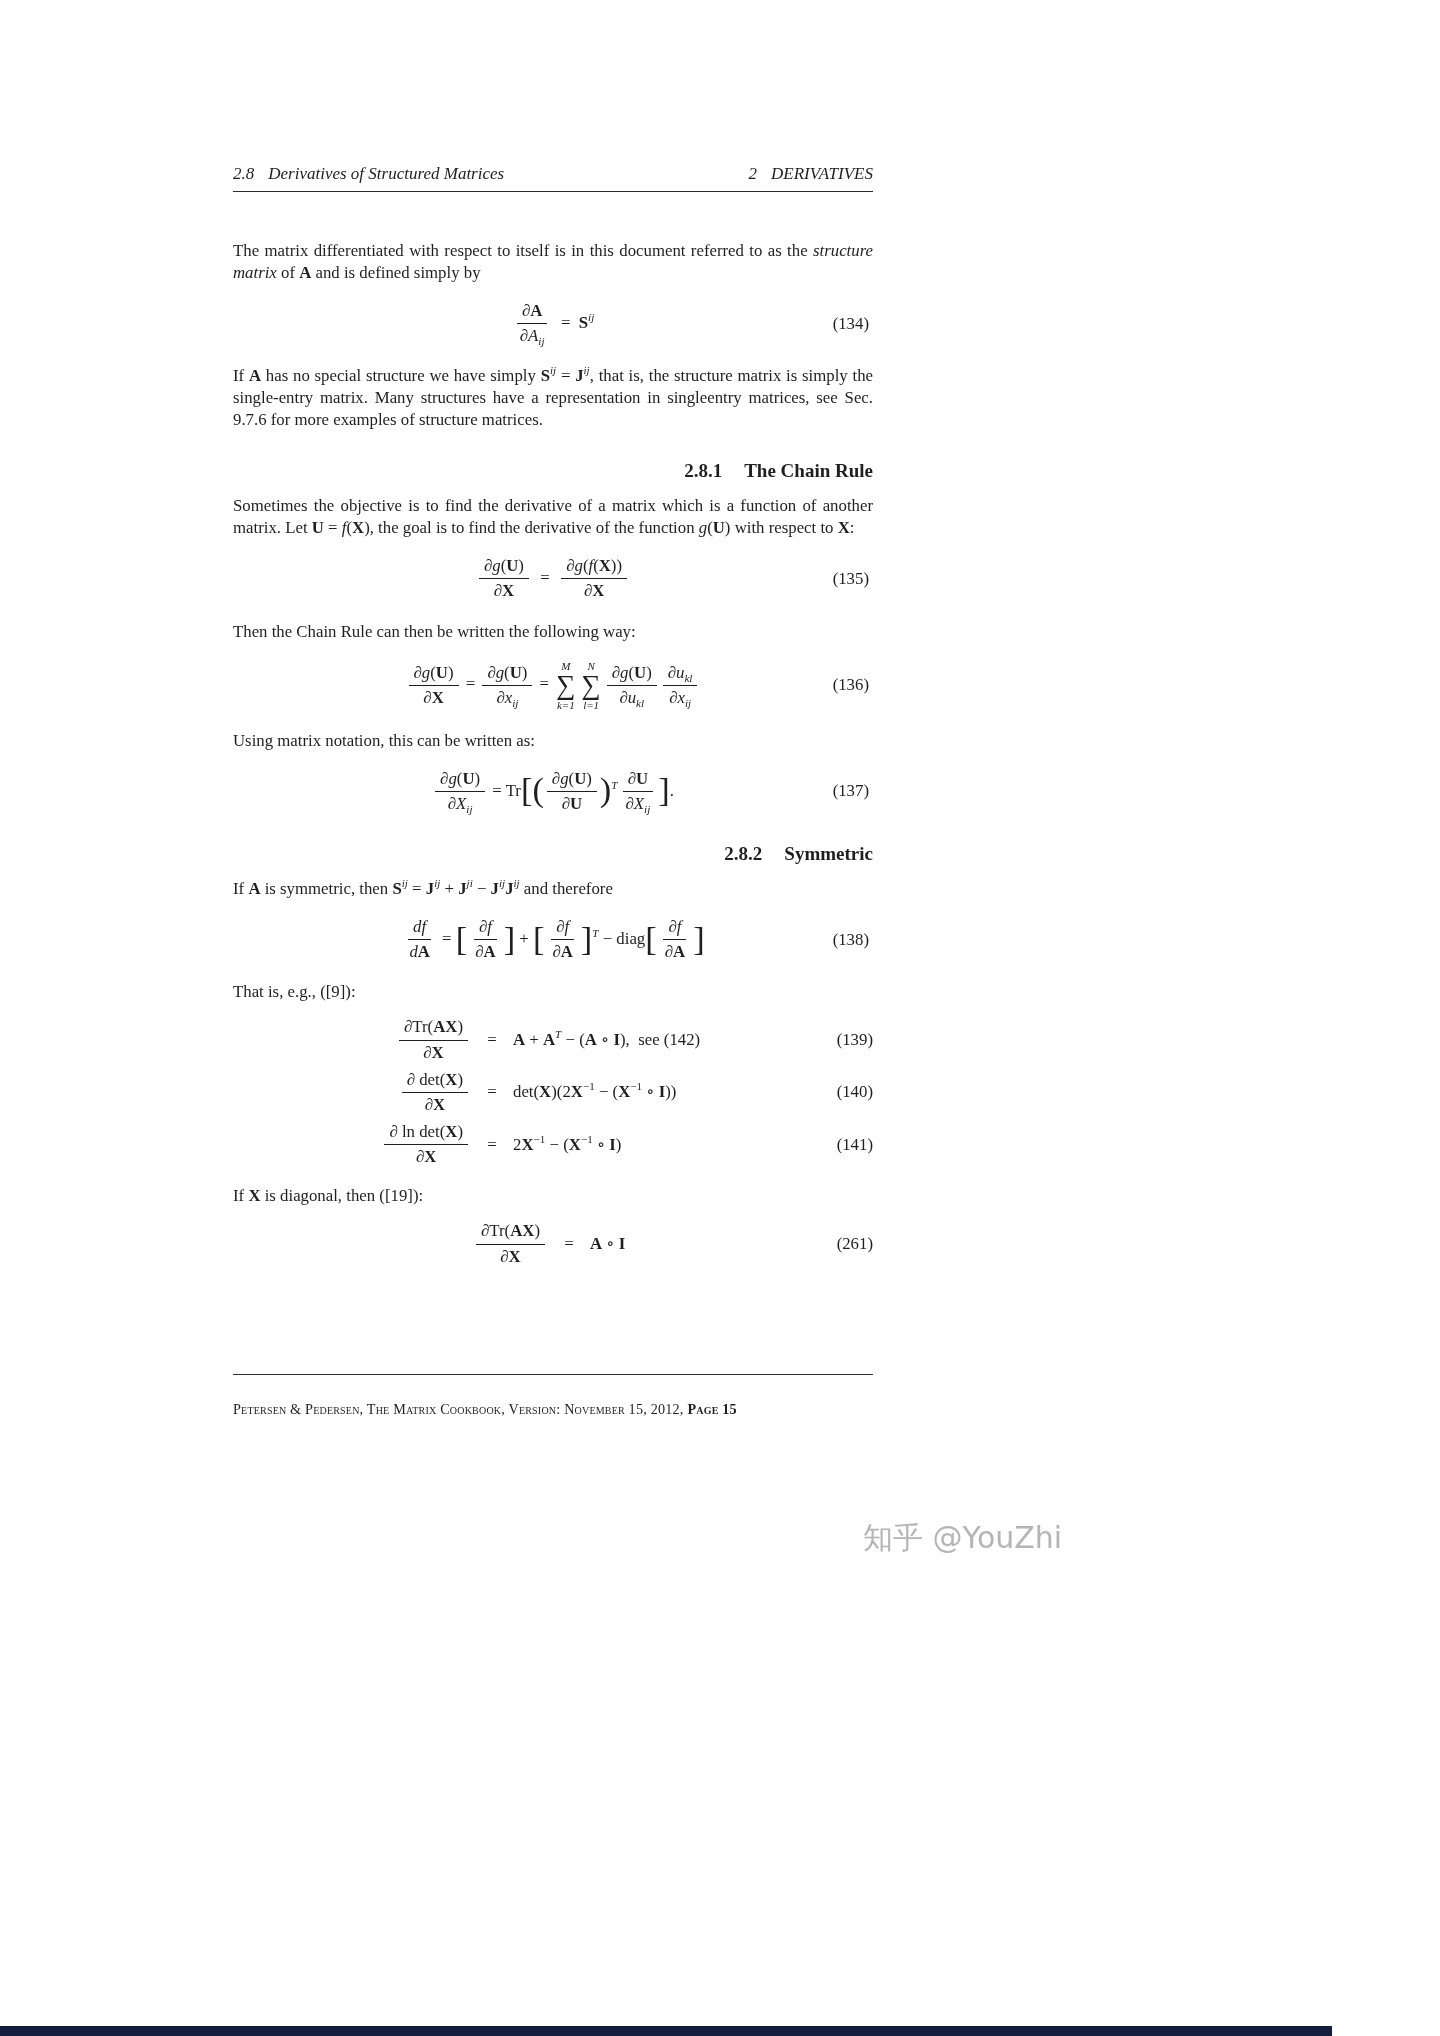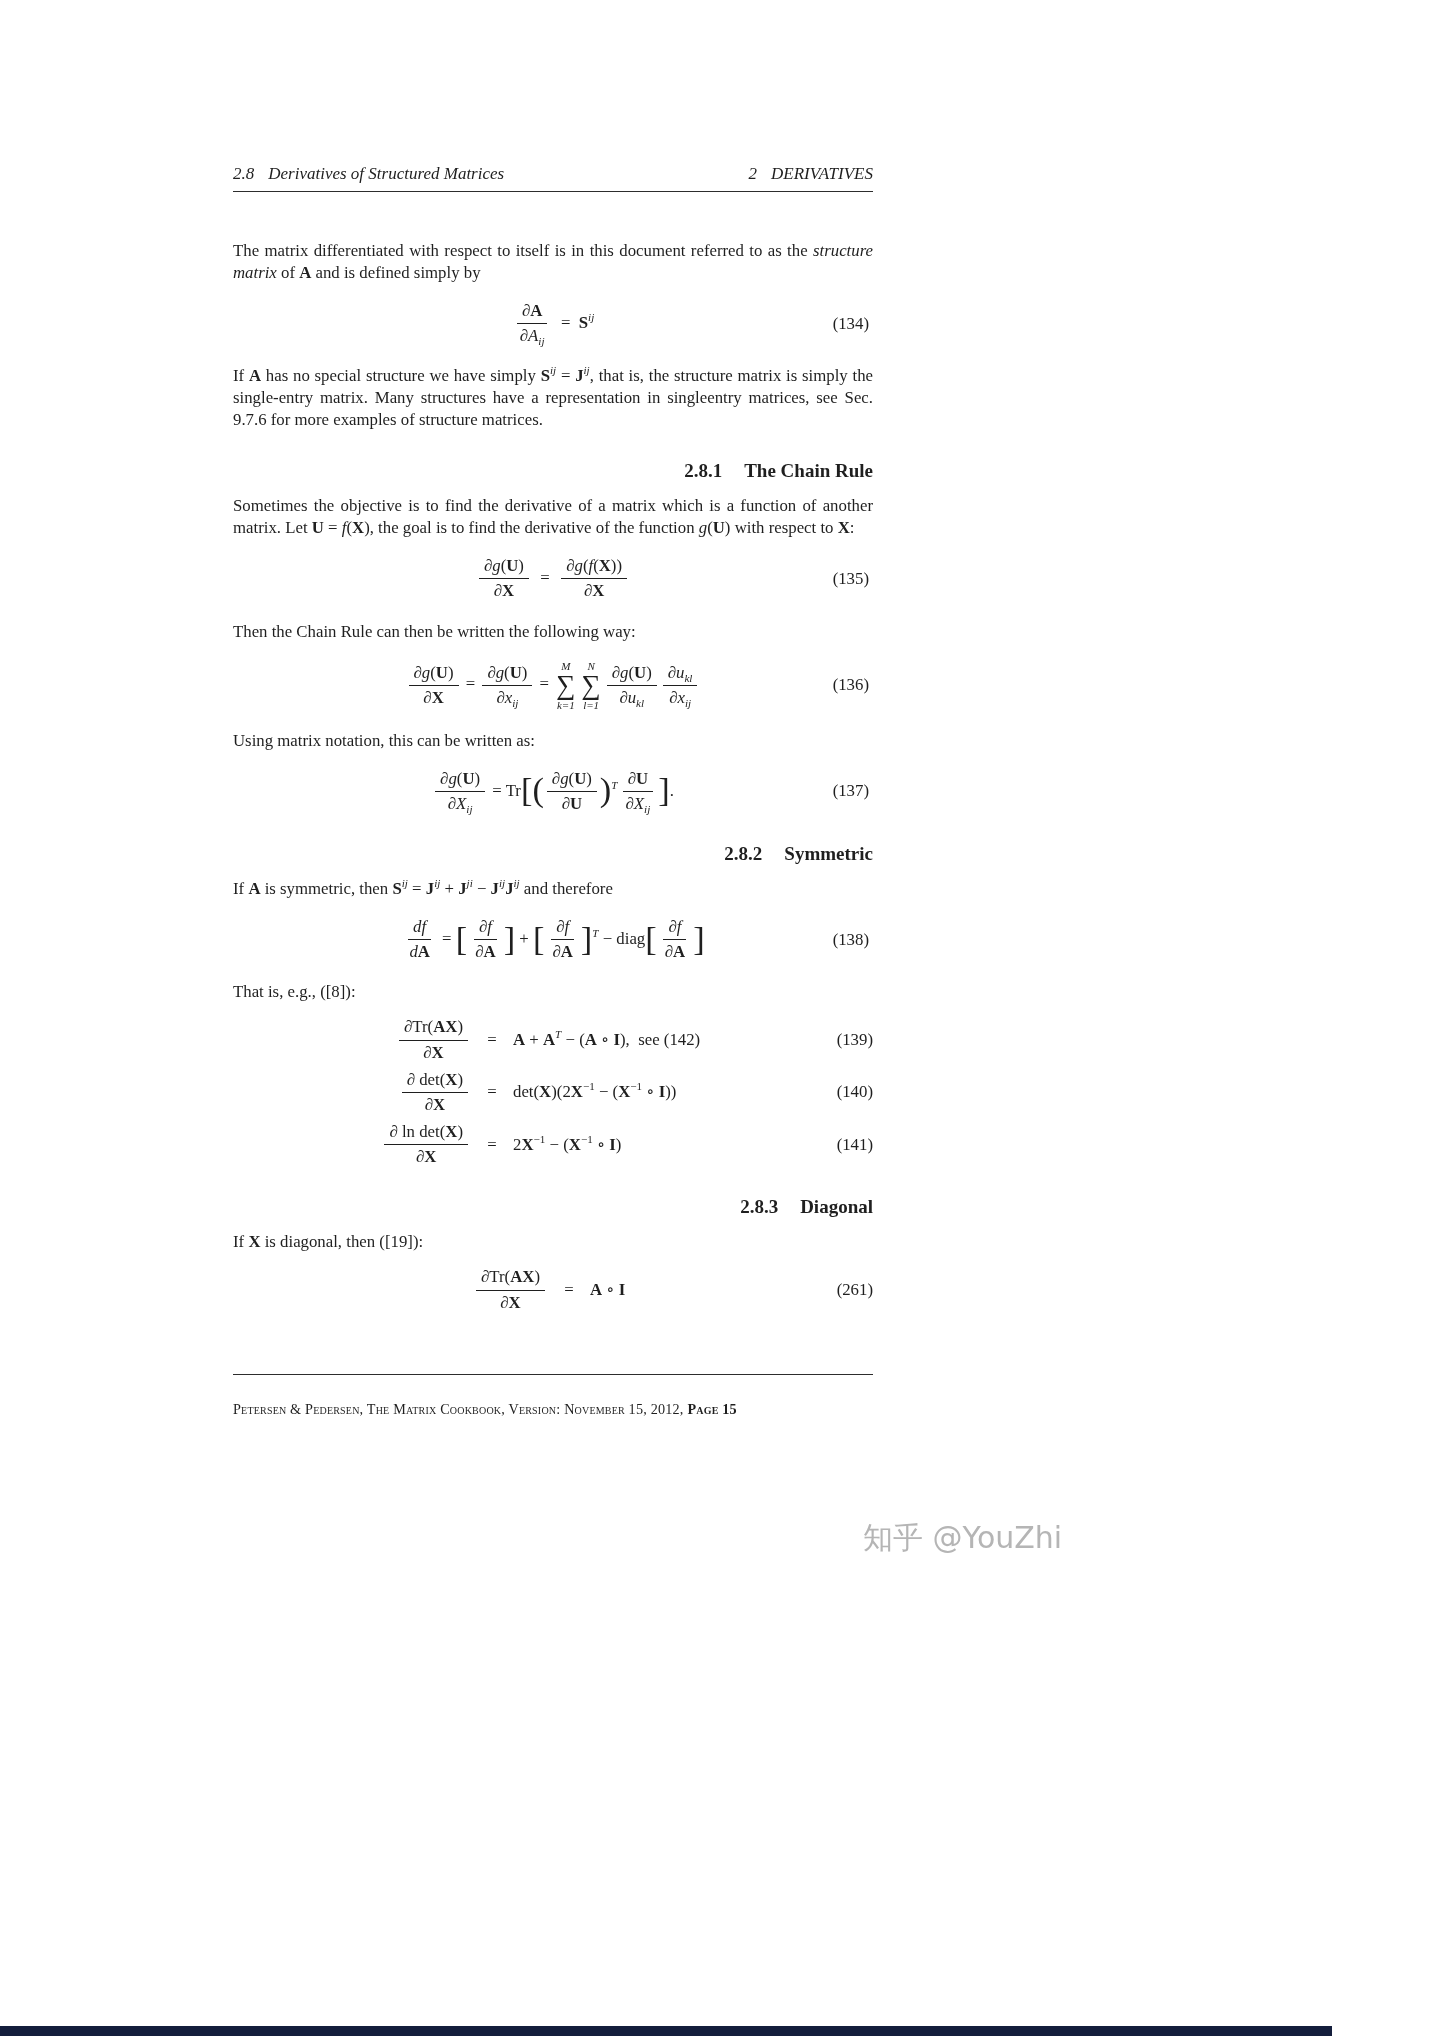--- a/index.html
+++ b/index.html
@@ -116,42 +116,41 @@
       <h3 class="shead" data-name="section-heading-2-8-1"><span class="h-num" data-name="heading-number">2.8.1</span><span class="h-title" data-name="heading-title">The Chain Rule</span></h3>
       <p class="para" data-name="chain-rule-paragraph"><span class="rm" data-name="math-token">Sometimes the objective is to find the derivative of a matrix which is a function of another matrix. Let </span><span class="bf" data-name="math-token">U</span><span class="rm" data-name="math-token"> = </span><span class="it" data-name="math-token">f</span><span class="rm" data-name="math-token">(</span><span class="bf" data-name="math-token">X</span><span class="rm" data-name="math-token">), the goal is to find the derivative of the function </span><span class="it" data-name="math-token">g</span><span class="rm" data-name="math-token">(</span><span class="bf" data-name="math-token">U</span><span class="rm" data-name="math-token">) with respect to </span><span class="bf" data-name="math-token">X</span><span class="rm" data-name="math-token">:</span></p>
       <div class="equation" data-name="equation-135"><span class="eq-body" data-name="equation-body"><span class="frac" data-name="fraction"><span class="num" data-name="fraction-numerator"><span class="it" data-name="math-token">∂</span><span class="it" data-name="math-token">g</span><span class="rm" data-name="math-token">(</span><span class="bf" data-name="math-token">U</span><span class="rm" data-name="math-token">)</span></span><span class="den" data-name="fraction-denominator"><span class="it" data-name="math-token">∂</span><span class="bf" data-name="math-token">X</span></span></span><span class="rm" data-name="math-token">  =  </span><span class="frac" data-name="fraction"><span class="num" data-name="fraction-numerator"><span class="it" data-name="math-token">∂</span><span class="it" data-name="math-token">g</span><span class="rm" data-name="math-token">(</span><span class="it" data-name="math-token">f</span><span class="rm" data-name="math-token">(</span><span class="bf" data-name="math-token">X</span><span class="rm" data-name="math-token">))</span></span><span class="den" data-name="fraction-denominator"><span class="it" data-name="math-token">∂</span><span class="bf" data-name="math-token">X</span></span></span></span><span class="eq-num" data-name="equation-number">(135)</span></div>
       <p class="para" data-name="chain-rule-note"><span class="rm" data-name="math-token">Then the Chain Rule can then be written the following way:</span></p>
       <div class="equation" data-name="equation-136"><span class="eq-body" data-name="equation-body"><span class="frac" data-name="fraction"><span class="num" data-name="fraction-numerator"><span class="it" data-name="math-token">∂</span><span class="it" data-name="math-token">g</span><span class="rm" data-name="math-token">(</span><span class="bf" data-name="math-token">U</span><span class="rm" data-name="math-token">)</span></span><span class="den" data-name="fraction-denominator"><span class="it" data-name="math-token">∂</span><span class="bf" data-name="math-token">X</span></span></span><span class="rm" data-name="math-token"> = </span><span class="frac" data-name="fraction"><span class="num" data-name="fraction-numerator"><span class="it" data-name="math-token">∂</span><span class="it" data-name="math-token">g</span><span class="rm" data-name="math-token">(</span><span class="bf" data-name="math-token">U</span><span class="rm" data-name="math-token">)</span></span><span class="den" data-name="fraction-denominator"><span class="it" data-name="math-token">∂</span><span class="it" data-name="math-token">x</span><sub class="sub" data-name="math-token">ij</sub></span></span><span class="rm" data-name="math-token"> = </span><span class="sum" data-name="summation"><span class="sum-lim" data-name="sum-upper-limit">M</span><span class="sum-sigma" data-name="sigma-icon">∑</span><span class="sum-lim" data-name="sum-lower-limit">k=1</span></span><span class="sum" data-name="summation"><span class="sum-lim" data-name="sum-upper-limit">N</span><span class="sum-sigma" data-name="sigma-icon">∑</span><span class="sum-lim" data-name="sum-lower-limit">l=1</span></span><span class="frac" data-name="fraction"><span class="num" data-name="fraction-numerator"><span class="it" data-name="math-token">∂</span><span class="it" data-name="math-token">g</span><span class="rm" data-name="math-token">(</span><span class="bf" data-name="math-token">U</span><span class="rm" data-name="math-token">)</span></span><span class="den" data-name="fraction-denominator"><span class="it" data-name="math-token">∂</span><span class="it" data-name="math-token">u</span><sub class="sub" data-name="math-token">kl</sub></span></span><span class="frac" data-name="fraction"><span class="num" data-name="fraction-numerator"><span class="it" data-name="math-token">∂</span><span class="it" data-name="math-token">u</span><sub class="sub" data-name="math-token">kl</sub></span><span class="den" data-name="fraction-denominator"><span class="it" data-name="math-token">∂</span><span class="it" data-name="math-token">x</span><sub class="sub" data-name="math-token">ij</sub></span></span></span><span class="eq-num" data-name="equation-number">(136)</span></div>
       <p class="para" data-name="matrix-notation-note"><span class="rm" data-name="math-token">Using matrix notation, this can be written as:</span></p>
       <div class="equation" data-name="equation-137"><span class="eq-body" data-name="equation-body"><span class="frac" data-name="fraction"><span class="num" data-name="fraction-numerator"><span class="it" data-name="math-token">∂</span><span class="it" data-name="math-token">g</span><span class="rm" data-name="math-token">(</span><span class="bf" data-name="math-token">U</span><span class="rm" data-name="math-token">)</span></span><span class="den" data-name="fraction-denominator"><span class="it" data-name="math-token">∂</span><span class="it" data-name="math-token">X</span><sub class="sub" data-name="math-token">ij</sub></span></span><span class="rm" data-name="math-token"> = Tr</span><span class="big" data-name="math-token">[</span><span class="big" data-name="math-token">(</span><span class="frac" data-name="fraction"><span class="num" data-name="fraction-numerator"><span class="it" data-name="math-token">∂</span><span class="it" data-name="math-token">g</span><span class="rm" data-name="math-token">(</span><span class="bf" data-name="math-token">U</span><span class="rm" data-name="math-token">)</span></span><span class="den" data-name="fraction-denominator"><span class="it" data-name="math-token">∂</span><span class="bf" data-name="math-token">U</span></span></span><span class="big" data-name="math-token">)</span><sup class="sup" data-name="math-token">T</sup><span class="frac" data-name="fraction"><span class="num" data-name="fraction-numerator"><span class="it" data-name="math-token">∂</span><span class="bf" data-name="math-token">U</span></span><span class="den" data-name="fraction-denominator"><span class="it" data-name="math-token">∂</span><span class="it" data-name="math-token">X</span><sub class="sub" data-name="math-token">ij</sub></span></span><span class="big" data-name="math-token">]</span><span class="rm" data-name="math-token">.</span></span><span class="eq-num" data-name="equation-number">(137)</span></div>
       <h3 class="shead" data-name="section-heading-2-8-2"><span class="h-num" data-name="heading-number">2.8.2</span><span class="h-title" data-name="heading-title">Symmetric</span></h3>
       <p class="para" data-name="symmetric-paragraph"><span class="rm" data-name="math-token">If </span><span class="bf" data-name="math-token">A</span><span class="rm" data-name="math-token"> is symmetric, then </span><span class="bf" data-name="math-token">S</span><sup class="sup" data-name="math-token">ij</sup><span class="rm" data-name="math-token"> = </span><span class="bf" data-name="math-token">J</span><sup class="sup" data-name="math-token">ij</sup><span class="rm" data-name="math-token"> + </span><span class="bf" data-name="math-token">J</span><sup class="sup" data-name="math-token">ji</sup><span class="rm" data-name="math-token"> − </span><span class="bf" data-name="math-token">J</span><sup class="sup" data-name="math-token">ij</sup><span class="bf" data-name="math-token">J</span><sup class="sup" data-name="math-token">ij</sup><span class="rm" data-name="math-token"> and therefore</span></p>
       <div class="equation" data-name="equation-138"><span class="eq-body" data-name="equation-body"><span class="frac" data-name="fraction"><span class="num" data-name="fraction-numerator"><span class="it" data-name="math-token">df</span></span><span class="den" data-name="fraction-denominator"><span class="it" data-name="math-token">d</span><span class="bf" data-name="math-token">A</span></span></span><span class="rm" data-name="math-token"> = </span><span class="big" data-name="math-token">[</span><span class="frac" data-name="fraction"><span class="num" data-name="fraction-numerator"><span class="it" data-name="math-token">∂f</span></span><span class="den" data-name="fraction-denominator"><span class="it" data-name="math-token">∂</span><span class="bf" data-name="math-token">A</span></span></span><span class="big" data-name="math-token">]</span><span class="rm" data-name="math-token"> + </span><span class="big" data-name="math-token">[</span><span class="frac" data-name="fraction"><span class="num" data-name="fraction-numerator"><span class="it" data-name="math-token">∂f</span></span><span class="den" data-name="fraction-denominator"><span class="it" data-name="math-token">∂</span><span class="bf" data-name="math-token">A</span></span></span><span class="big" data-name="math-token">]</span><sup class="sup" data-name="math-token">T</sup><span class="rm" data-name="math-token"> − diag</span><span class="big" data-name="math-token">[</span><span class="frac" data-name="fraction"><span class="num" data-name="fraction-numerator"><span class="it" data-name="math-token">∂f</span></span><span class="den" data-name="fraction-denominator"><span class="it" data-name="math-token">∂</span><span class="bf" data-name="math-token">A</span></span></span><span class="big" data-name="math-token">]</span></span><span class="eq-num" data-name="equation-number">(138)</span></div>
-      <p class="para" data-name="that-is-note"><span class="rm" data-name="math-token">That is, e.g., ([8]):</span></p>
+      <p class="para" data-name="that-is-note"><span class="rm" data-name="math-token">That is, e.g., ([9]):</span></p>
       <div class="align" data-name="equations-139-141">
         <div class="align-row" data-name="align-row">
           <span class="align-lhs" data-name="align-lhs"><span class="frac" data-name="fraction"><span class="num" data-name="fraction-numerator"><span class="it" data-name="math-token">∂</span><span class="rm" data-name="math-token">Tr(</span><span class="bf" data-name="math-token">AX</span><span class="rm" data-name="math-token">)</span></span><span class="den" data-name="fraction-denominator"><span class="it" data-name="math-token">∂</span><span class="bf" data-name="math-token">X</span></span></span></span>
           <span class="align-eq" data-name="equals-sign">=</span>
           <span class="align-rhs" data-name="align-rhs"><span class="bf" data-name="math-token">A</span><span class="rm" data-name="math-token"> + </span><span class="bf" data-name="math-token">A</span><sup class="sup" data-name="math-token">T</sup><span class="rm" data-name="math-token"> − (</span><span class="bf" data-name="math-token">A</span><span class="rm" data-name="math-token"> ∘ </span><span class="bf" data-name="math-token">I</span><span class="rm" data-name="math-token">),  see (142)</span></span>
           <span class="eq-num align-num" data-name="equation-number">(139)</span>
         </div>
         <div class="align-row" data-name="align-row">
           <span class="align-lhs" data-name="align-lhs"><span class="frac" data-name="fraction"><span class="num" data-name="fraction-numerator"><span class="it" data-name="math-token">∂</span><span class="rm" data-name="math-token"> det(</span><span class="bf" data-name="math-token">X</span><span class="rm" data-name="math-token">)</span></span><span class="den" data-name="fraction-denominator"><span class="it" data-name="math-token">∂</span><span class="bf" data-name="math-token">X</span></span></span></span>
           <span class="align-eq" data-name="equals-sign">=</span>
           <span class="align-rhs" data-name="align-rhs"><span class="rm" data-name="math-token">det(</span><span class="bf" data-name="math-token">X</span><span class="rm" data-name="math-token">)(2</span><span class="bf" data-name="math-token">X</span><sup class="rsup" data-name="math-token">−1</sup><span class="rm" data-name="math-token"> − (</span><span class="bf" data-name="math-token">X</span><sup class="rsup" data-name="math-token">−1</sup><span class="rm" data-name="math-token"> ∘ </span><span class="bf" data-name="math-token">I</span><span class="rm" data-name="math-token">))</span></span>
           <span class="eq-num align-num" data-name="equation-number">(140)</span>
         </div>
         <div class="align-row" data-name="align-row">
           <span class="align-lhs" data-name="align-lhs"><span class="frac" data-name="fraction"><span class="num" data-name="fraction-numerator"><span class="it" data-name="math-token">∂</span><span class="rm" data-name="math-token"> ln det(</span><span class="bf" data-name="math-token">X</span><span class="rm" data-name="math-token">)</span></span><span class="den" data-name="fraction-denominator"><span class="it" data-name="math-token">∂</span><span class="bf" data-name="math-token">X</span></span></span></span>
           <span class="align-eq" data-name="equals-sign">=</span>
           <span class="align-rhs" data-name="align-rhs"><span class="rm" data-name="math-token">2</span><span class="bf" data-name="math-token">X</span><sup class="rsup" data-name="math-token">−1</sup><span class="rm" data-name="math-token"> − (</span><span class="bf" data-name="math-token">X</span><sup class="rsup" data-name="math-token">−1</sup><span class="rm" data-name="math-token"> ∘ </span><span class="bf" data-name="math-token">I</span><span class="rm" data-name="math-token">)</span></span>
           <span class="eq-num align-num" data-name="equation-number">(141)</span>
         </div>
       </div>
-      <h3 class="shead" data-name="section-heading-2-8-3"><span class="h-num" data-name="heading-number">2.8.3</span><span class="h-title" data-name="heading-title">Diagonal</span></h3>
       <p class="para" data-name="diagonal-paragraph"><span class="rm" data-name="math-token">If </span><span class="bf" data-name="math-token">X</span><span class="rm" data-name="math-token"> is diagonal, then ([19]):</span></p>
       <div class="align" data-name="equation-142">
         <div class="align-row" data-name="align-row">
           <span class="align-lhs" data-name="align-lhs"><span class="frac" data-name="fraction"><span class="num" data-name="fraction-numerator"><span class="it" data-name="math-token">∂</span><span class="rm" data-name="math-token">Tr(</span><span class="bf" data-name="math-token">AX</span><span class="rm" data-name="math-token">)</span></span><span class="den" data-name="fraction-denominator"><span class="it" data-name="math-token">∂</span><span class="bf" data-name="math-token">X</span></span></span></span>
           <span class="align-eq" data-name="equals-sign">=</span>
           <span class="align-rhs" data-name="align-rhs"><span class="bf" data-name="math-token">A</span><span class="rm" data-name="math-token"> ∘ </span><span class="bf" data-name="math-token">I</span></span>
           <span class="eq-num align-num" data-name="equation-number">(261)</span>
         </div>
       </div>
     </div>

